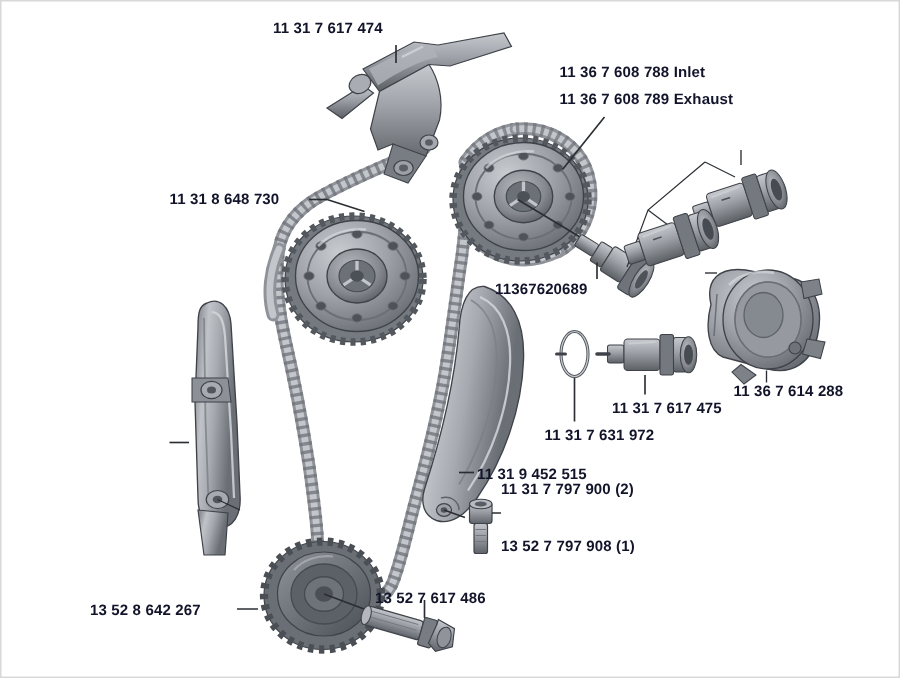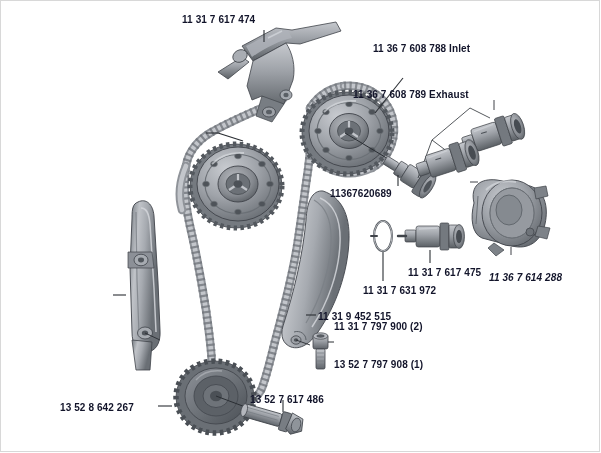--- a/index.html
+++ b/index.html
@@ -373,32 +373,33 @@
       <line x1="283" y1="400" x2="283" y2="412" stroke-width="1.1"></line>
 
       <line x1="296" y1="340" x2="310" y2="345" stroke-width="0.9"></line>
 
       <line x1="145" y1="333" x2="160" y2="340" stroke-width="0.9"></line>
     </g>
   </svg>
 
   <div class="lbl" style="left:182px; top:13px;">11 31 7 617 474</div>
 
+  <div class="lbl" style="left:113px; top:127px;">11 31 8 648 730</div>
 
   <div class="lbl" style="left:373px; top:42px;">11 36 7 608 788 Inlet</div>
 
-  <div class="lbl" style="left:353px; top:60px;margin-top:28px;">11 36 7 608 789 Exhaust</div>
+  <div class="lbl" style="left:373px; top:60px;">11 36 7 608 789 Exhaust</div>
 
   <div class="lbl" style="left:330px; top:187px;">11367620689</div>
 
   <div class="lbl" style="left:408px; top:266px;">11 31 7 617 475</div>
 
   <div class="lbl" style="left:363px; top:284px;">11 31 7 631 972</div>
 
-  <div class="lbl" style="left:489px; top:271px;font-style:italic;">11 36 7 614 288</div>
+  <div class="lbl" style="left:489px; top:255px;">11 36 7 614 288</div>
 
   <div class="lbl" style="left:318px; top:310px;">11 31 9 452 515</div>
 
 
   <div class="lbl" style="left:334px; top:320px;">11 31 7 797 900 (2)</div>
 
   <div class="lbl" style="left:334px; top:358px;">13 52 7 797 908 (1)</div>
 
   <div class="lbl" style="left:60px; top:401px;">13 52 8 642 267</div>
 

